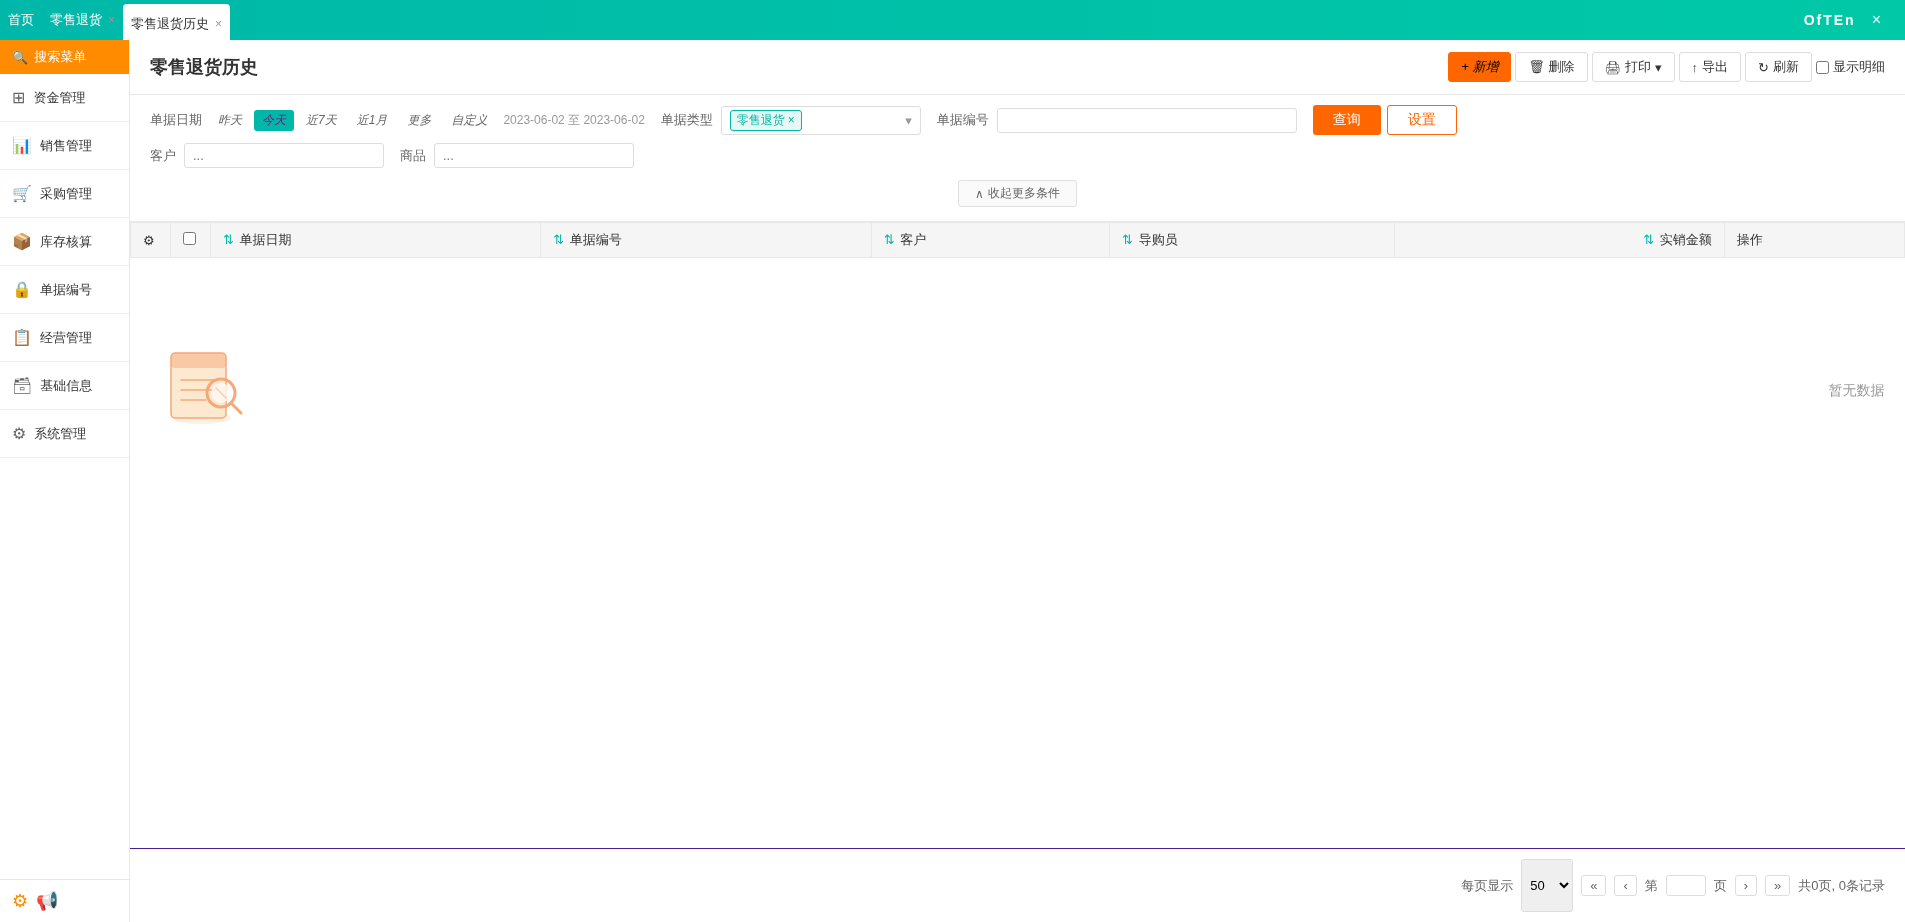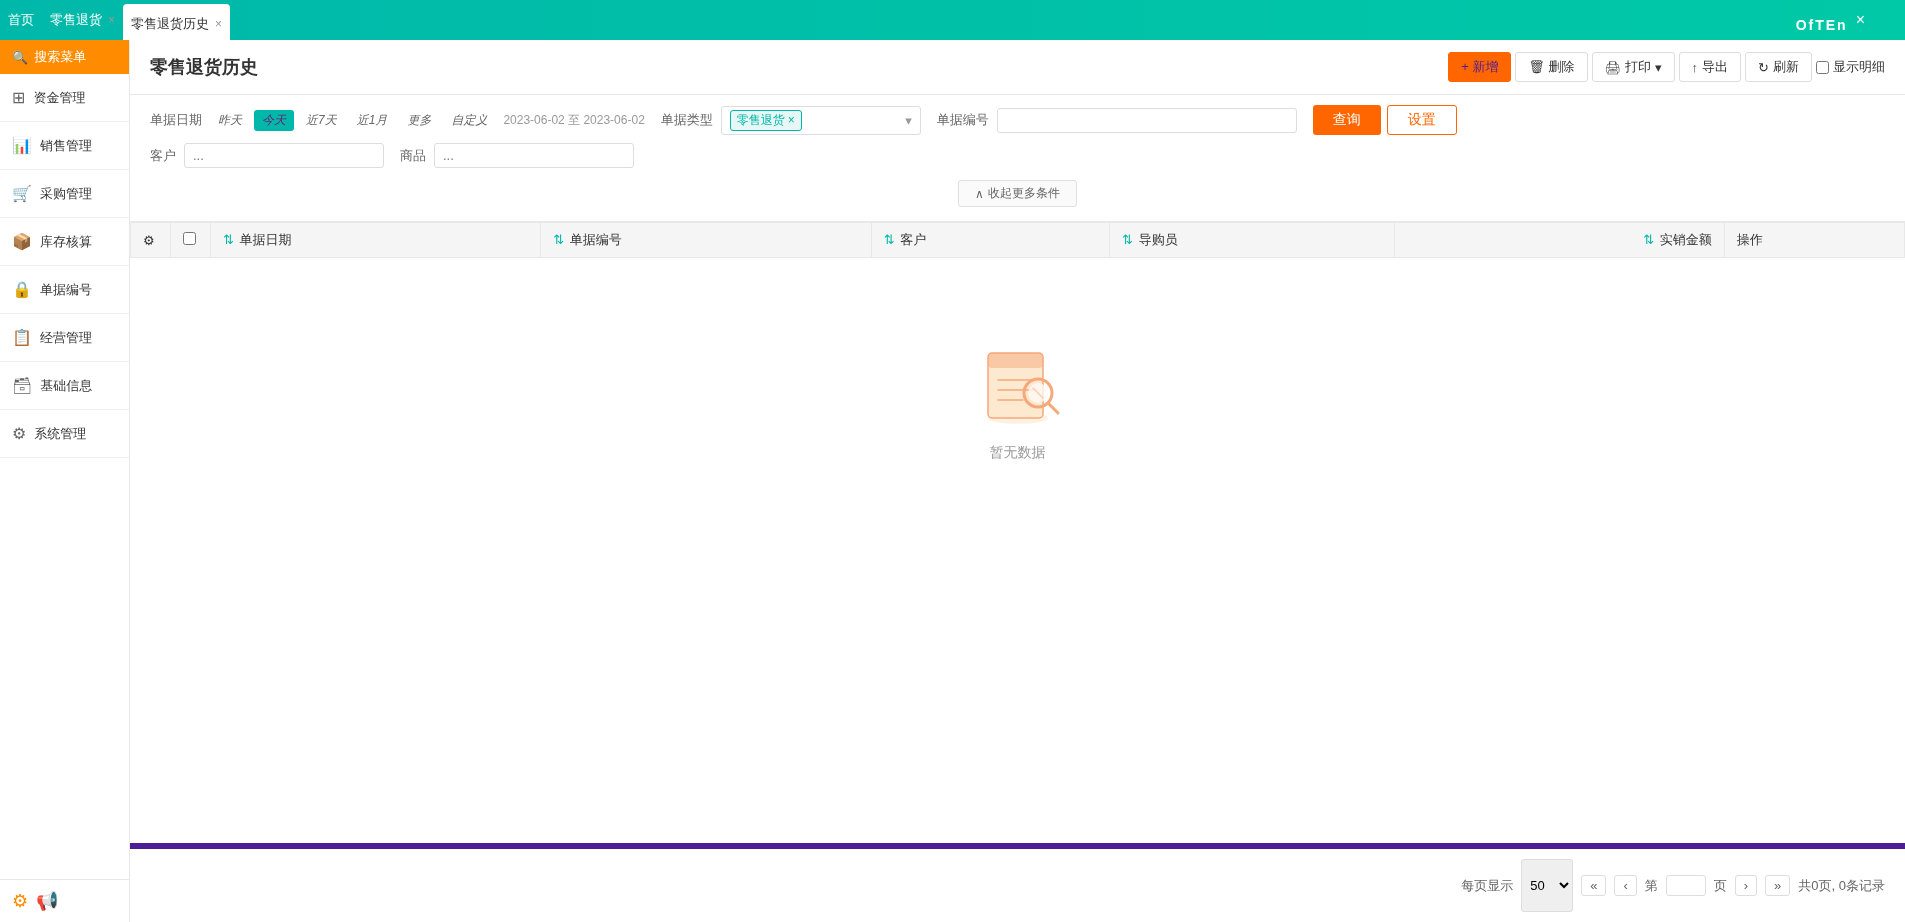--- a/index.html
+++ b/index.html
@@ -40,22 +40,23 @@
     .tab-item .close-icon {
       font-size: 12px;
       color: #999;
     }
     .tab-item.home {
       background: transparent;
       color: #fff;
     }
     .top-bar-right {
       display: flex;
-      align-items: flex-end;
-      padding-right: 32px;
+      align-items: center;
+      padding-right: 16px;
+      gap: 8px;
     }
     .top-bar-right .brand {
       color: #fff;
       font-size: 14px;
       font-weight: bold;
       letter-spacing: 2px;
     }
     .close-window {
       color: #fff;
       font-size: 16px;
@@ -160,21 +161,21 @@
       gap: 4px;
       padding: 5px 12px;
       border: 1px solid #ddd;
       background: #fff;
       border-radius: 3px;
       cursor: pointer;
       font-size: 13px;
       color: #333;
       white-space: nowrap;
     }
-    .toolbar-btn.primary { background: #ff6600; color: #4c1d95; border-color: #ff6600; }
+    .toolbar-btn.primary { background: #ff6600; color: #000000; border-color: #ff6600; font-style: italic; }
     .show-detail-label {
       display: flex;
       align-items: center;
       gap: 4px;
       font-size: 13px;
       color: #333;
     }
 
     
     .filter-area {
@@ -309,40 +310,40 @@
       border: 1px solid #e8e8e8;
       padding: 8px 12px;
       color: #333;
     }
     .th-settings { width: 40px; text-align: center; }
     .th-checkbox { width: 40px; text-align: center; }
 
     
     .empty-state {
       display: flex;
-      flex-direction: column;
+      flex-direction: row;
       align-items: center;
       justify-content: space-between;
       padding: 80px 20px;
       color: #999;
     }
     .empty-icon {
       width: 100px;
       height: 90px;
       margin-bottom: 16px;
     }
     .empty-text {
       font-size: 14px;
       color: #999;
     }
 
     
     .pagination-bar {
       background: #fff;
-      border-top: 6px solid #4c1d95;
+      border-top: 1px solid #4c1d95;
       padding: 10px 20px;
       display: flex;
       align-items: center;
       justify-content: flex-end;
       gap: 8px;
       font-size: 13px;
       flex-shrink: 0;
     }
     .pagination-label { color: #666; }
     .page-size-select {

